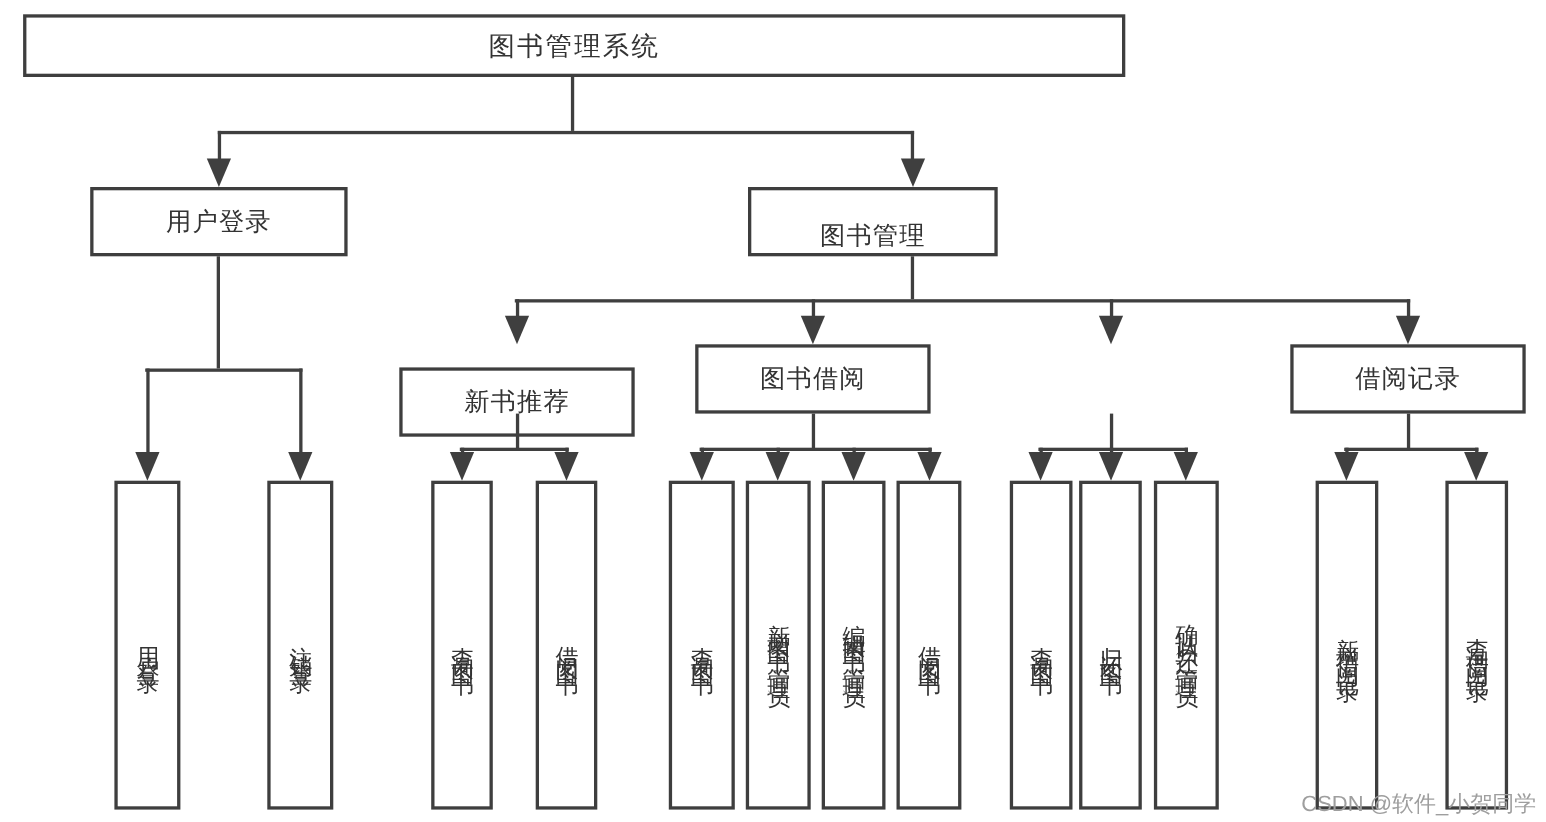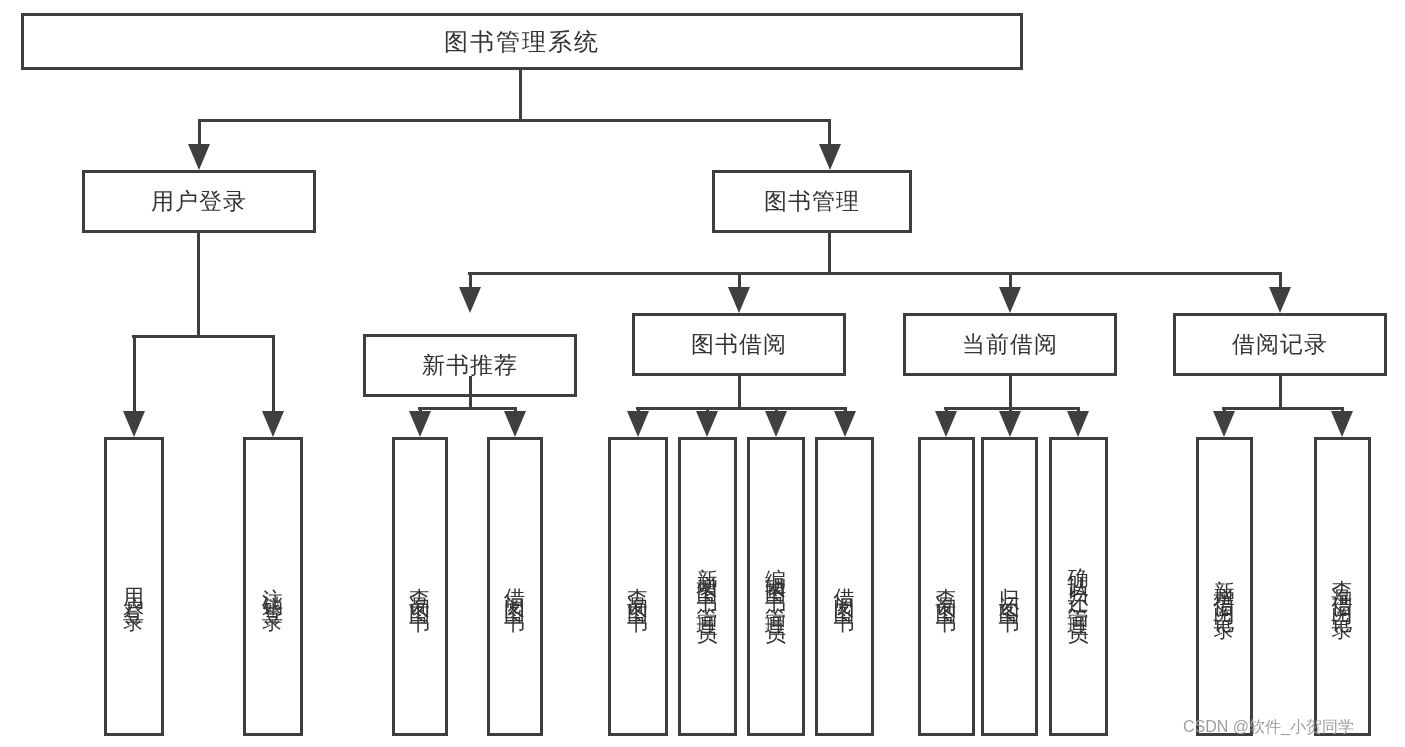--- a/index.html
+++ b/index.html
@@ -42,21 +42,21 @@
   .v{position:absolute;width:3px;background:#3f3f3f;}
   .ah{
     position:absolute;width:0;height:0;
     border-left:11px solid transparent;
     border-right:11px solid transparent;
     border-top:26px solid #3f3f3f;
   }
   #watermark{
     position:absolute;
     left:1183px;top:717px;
-    font-size:16px;
+    font-size:20px;
     color:#9e9e9e;
     letter-spacing:0px;
     z-index:5;
     white-space:nowrap;
   }
 </style>
 </head>
 <body>
 
 <div id="canvas">
@@ -68,21 +68,21 @@
   <div class="v" style="left:519px;top:70px;height:49px;"></div>
   <div class="h" style="left:198px;top:119px;width:633px;"></div>
   <div class="v" style="left:198px;top:119px;height:28px;"></div>
   <div class="ah" style="left:188px;top:144px;"></div>
   <div class="v" style="left:828px;top:119px;height:28px;"></div>
   <div class="ah" style="left:819px;top:144px;"></div>
 
   <div class="box" style="left:82px;top:170px;width:234px;height:63px;">
     <span>用户登录</span>
   </div>
-  <div class="box" style="left:712px;top:170px;width:200px;height:63px;">
+  <div class="box" style="left:680px;top:170px;width:227px;height:63px;align-items:flex-end;">
     <span>图书管理</span>
   </div>
 
   <div class="v" style="left:197px;top:233px;height:102px;"></div>
   <div class="h" style="left:132px;top:335px;width:143px;"></div>
   <div class="v" style="left:133px;top:335px;height:78px;"></div>
   <div class="ah" style="left:123px;top:411px;"></div>
   <div class="v" style="left:272px;top:335px;height:78px;"></div>
   <div class="ah" style="left:262px;top:411px;"></div>
 
@@ -95,23 +95,20 @@
   <div class="v" style="left:1009px;top:272px;height:18px;"></div>
   <div class="ah" style="left:999px;top:287px;"></div>
   <div class="v" style="left:1279px;top:272px;height:18px;"></div>
   <div class="ah" style="left:1269px;top:287px;"></div>
 
   <div class="box" style="left:363px;top:313px;width:214px;height:63px;margin-top:21px;">
     <span>新书推荐</span>
   </div>
   <div class="box" style="left:632px;top:313px;width:214px;height:63px;align-items:center;">
     <span>图书借阅</span>
-  </div>
-  <div class="box" style="left:903px;top:313px;width:214px;height:63px;">
-    <span>当前借阅</span>
   </div>
   <div class="box" style="left:1173px;top:313px;width:214px;height:63px;">
     <span>借阅记录</span>
   </div>
 
   <div class="v" style="left:469px;top:376px;height:32px;"></div>
   <div class="h" style="left:418px;top:407px;width:99px;"></div>
   <div class="v" style="left:419px;top:407px;height:8px;"></div>
   <div class="ah" style="left:409px;top:411px;"></div>
   <div class="v" style="left:514px;top:407px;height:8px;"></div>

